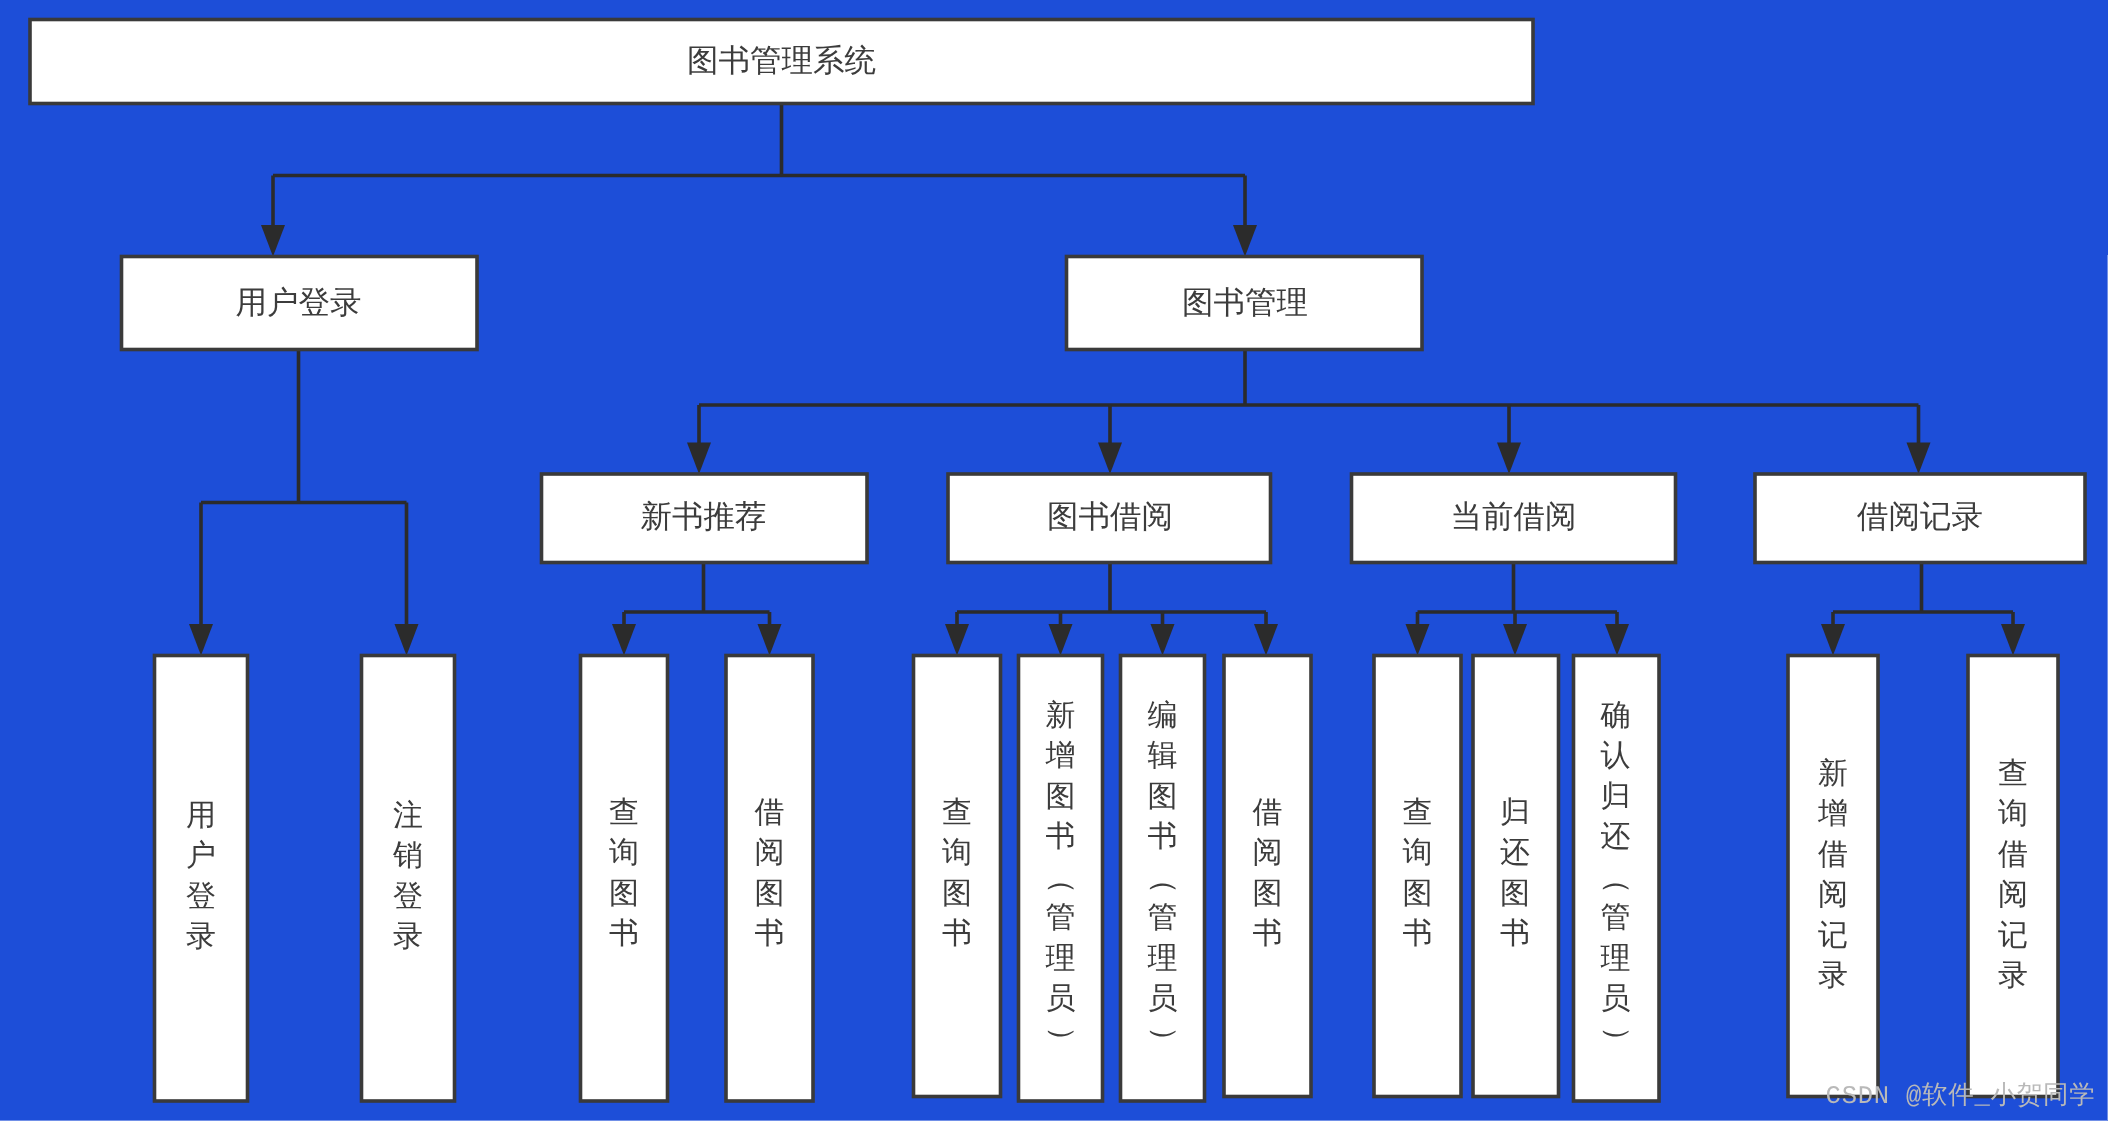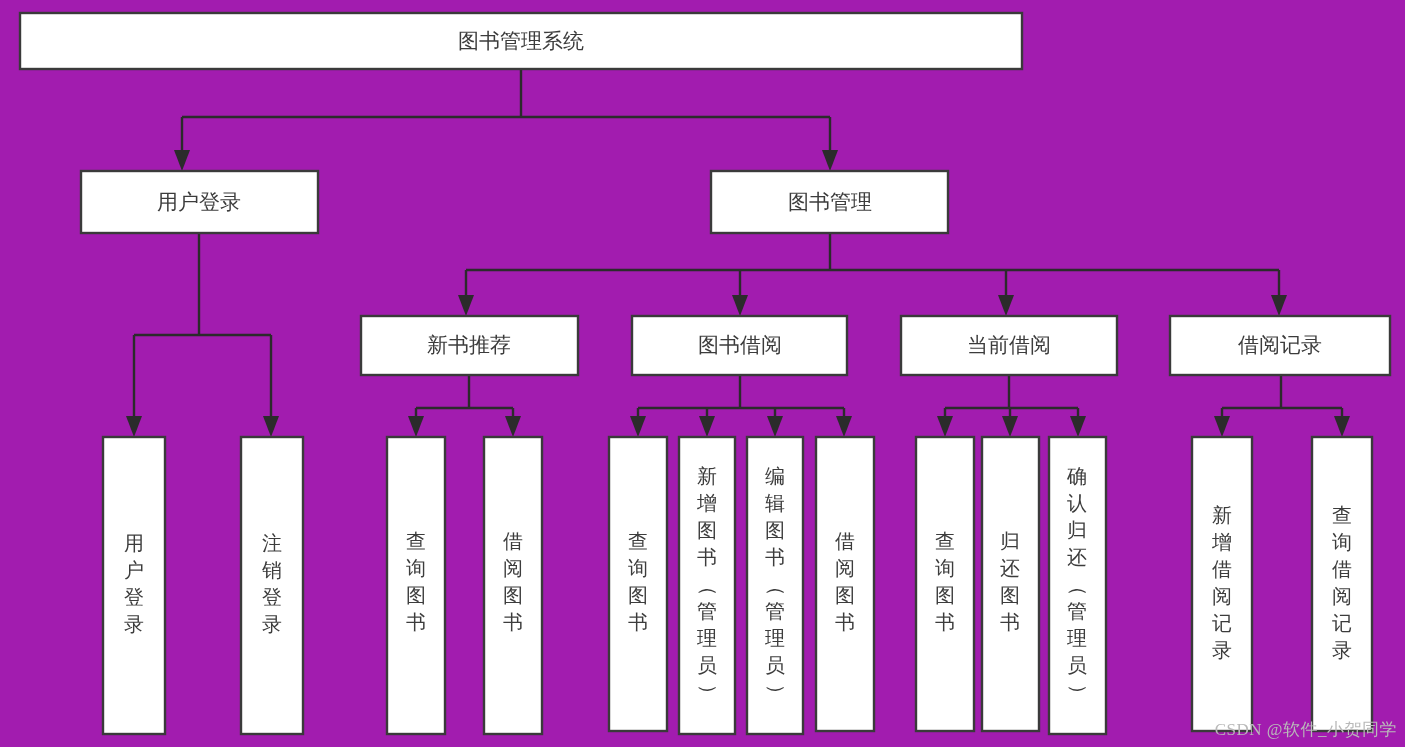--- a/index.html
+++ b/index.html
@@ -10,21 +10,21 @@
   body {
     width: 1405px;
     height: 747px;
     font-family: "Liberation Sans", "DejaVu Sans", sans-serif;
     overflow: hidden;
   }
   #diagram-root {
     position: relative;
     width: 1405px;
     height: 747px;
-    background: #a21caf;
+    background: #1d4ed8;
   }
   svg#diagram-svg {
     position: absolute;
     left: 0;
     top: 0;
     width: 1405px;
     height: 747px;
     display: block;
   }
   .node-box {
@@ -53,21 +53,21 @@
   }
   .v-char {
     font-size: 20px;
     fill: #3c3c3c;
     text-anchor: middle;
   }
   .watermark-text {
     position: absolute;
     right: 8px;
     bottom: 6px;
-    font-family: Liberation Serif, serif;
+    font-family: Liberation Mono, monospace;
     font-size: 17px;
     color: #b9b9b9;
     letter-spacing: 0.5px;
     white-space: nowrap;
     pointer-events: none;
   }
 </style>
 </head>
 <body>
 

